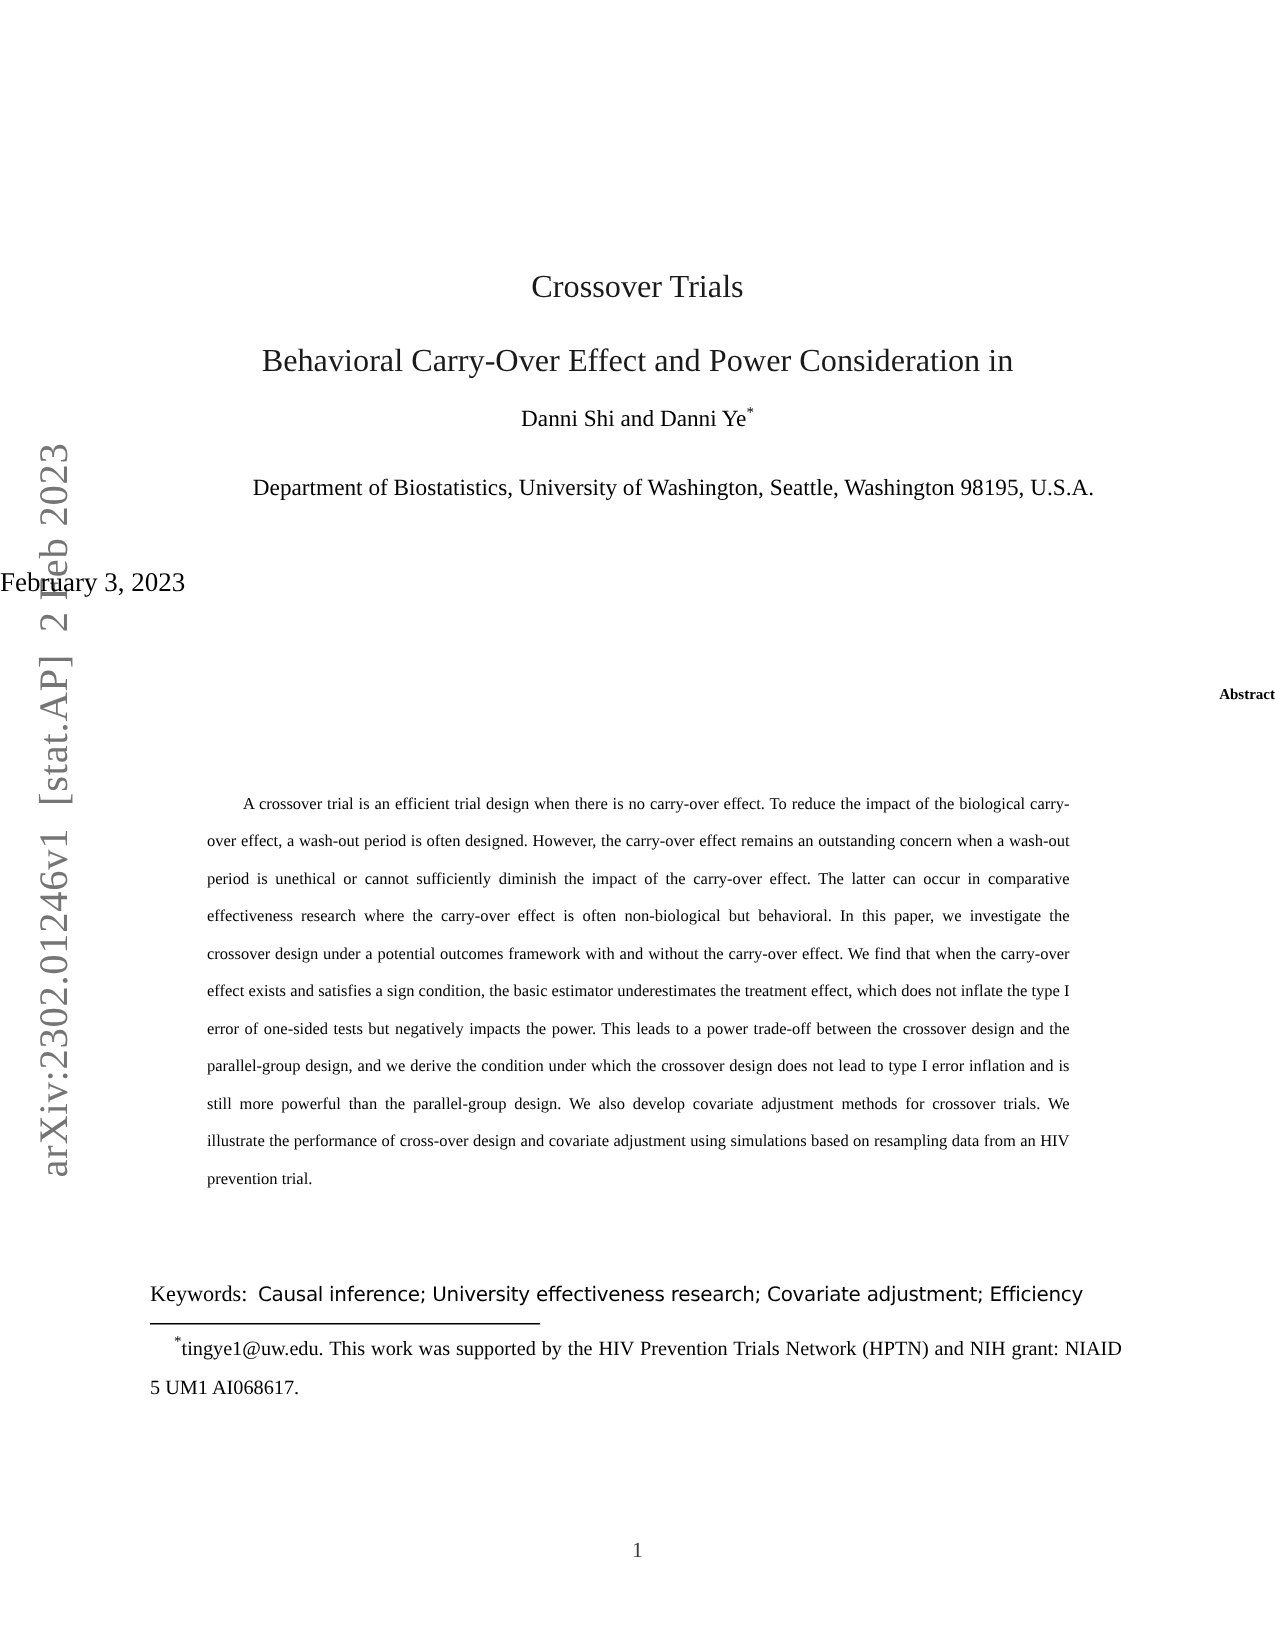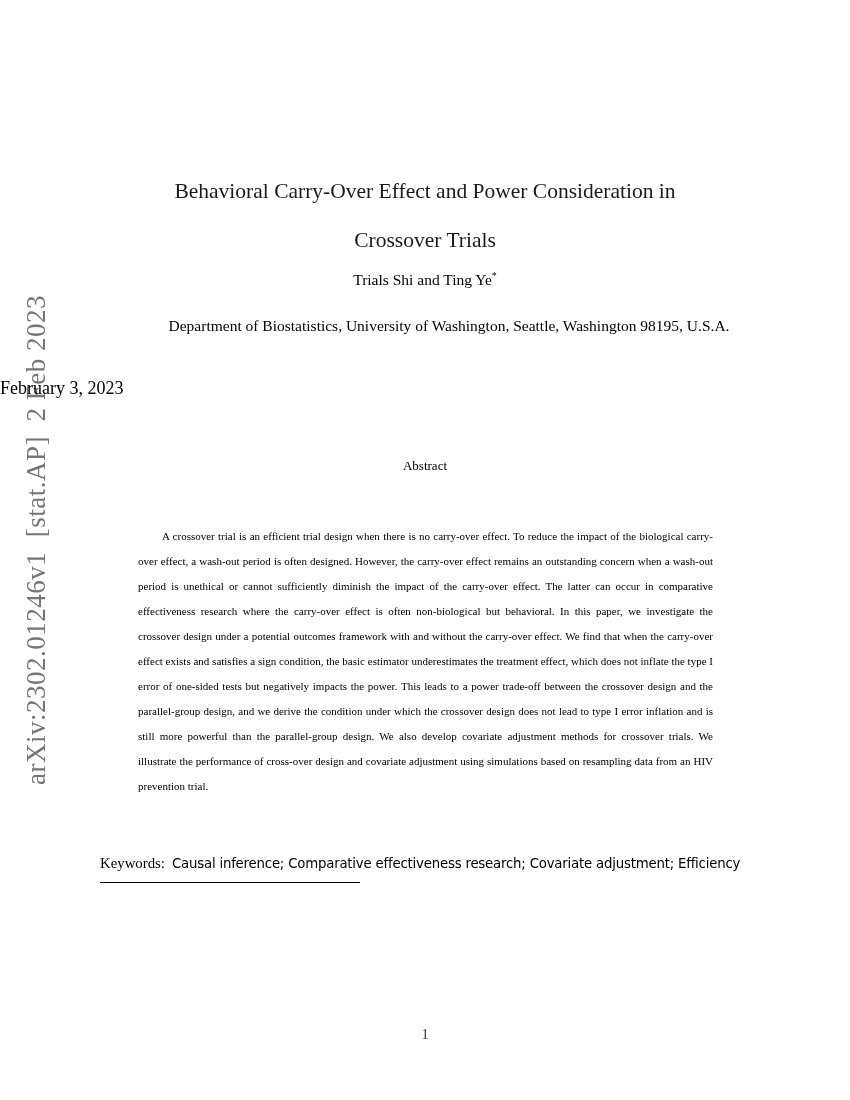--- a/index.html
+++ b/index.html
@@ -68,23 +68,23 @@
     width: 100%;
     text-align: left;
     font-size: 18px;
   }
 
   .abstract-heading {
     position: absolute;
     top: 458px;
     left: 0;
     width: 100%;
-    text-align: center;
-    font-size: 13px;
-    font-weight: normal;
+    text-align: right;
+    font-size: 10px;
+    font-weight: bold;
   }
 
   .abstract-body {
     position: absolute;
     top: 494px;
     left: 138px;
     width: 575px;
     font-size: 11px;
     line-height: 25px;
     text-align: justify;
@@ -138,34 +138,35 @@
   }
 </style>
 </head>
 <body>
 
 <div class="page">
 
   <div class="arxiv-watermark">arXiv:2302.01246v1  [stat.AP]  2 Feb 2023</div>
 
   <div class="title-block">
+    <div>Crossover Trials</div>
     <div>Behavioral Carry-Over Effect and Power Consideration in</div>
-    <div>Crossover Trials</div>
   </div>
 
-  <div class="authors-line"><span>Trials Shi and Ting Ye</span><span class="sup-marker">*</span></div>
+  <div class="authors-line"><span>Danni Shi and Danni Ye</span><span class="sup-marker">*</span></div>
 
   <div class="affiliation-line">Department of Biostatistics, University of Washington, Seattle, Washington 98195, U.S.A.</div>
 
   <div class="date-line">February 3, 2023</div>
 
   <div class="abstract-heading">Abstract</div>
 
   <p class="abstract-body">A crossover trial is an efficient trial design when there is no carry-over effect. To reduce the impact of the biological carry-over effect, a wash-out period is often designed. However, the carry-over effect remains an outstanding concern when a wash-out period is unethical or cannot sufficiently diminish the impact of the carry-over effect. The latter can occur in comparative effectiveness research where the carry-over effect is often non-biological but behavioral. In this paper, we investigate the crossover design under a potential outcomes framework with and without the carry-over effect. We find that when the carry-over effect exists and satisfies a sign condition, the basic estimator underestimates the treatment effect, which does not inflate the type I error of one-sided tests but negatively impacts the power. This leads to a power trade-off between the crossover design and the parallel-group design, and we derive the condition under which the crossover design does not lead to type I error inflation and is still more powerful than the parallel-group design. We also develop covariate adjustment methods for crossover trials. We illustrate the performance of cross-over design and covariate adjustment using simulations based on resampling data from an HIV prevention trial.</p>
 
-  <div class="keywords-line"><span class="keywords-label">Keywords</span><span>:</span><span class="keywords-list">Causal inference; Comparative effectiveness research; Covariate adjustment; Efficiency</span></div>
+  <div class="keywords-line"><span class="keywords-label">Keywords</span><span>:</span><span class="keywords-list">Causal inference; University effectiveness research; Covariate adjustment; Efficiency</span></div>
 
   <div class="footnote-rule"></div>
 
+  <p class="footnote-block"><span class="sup-marker">*</span><span>tingye1@uw.edu.  This work was supported by the HIV Prevention Trials Network (HPTN) and NIH grant: NIAID 5 UM1 AI068617.</span></p>
 
   <div class="page-number">1</div>
 
 </div>
 
 </body></html>

